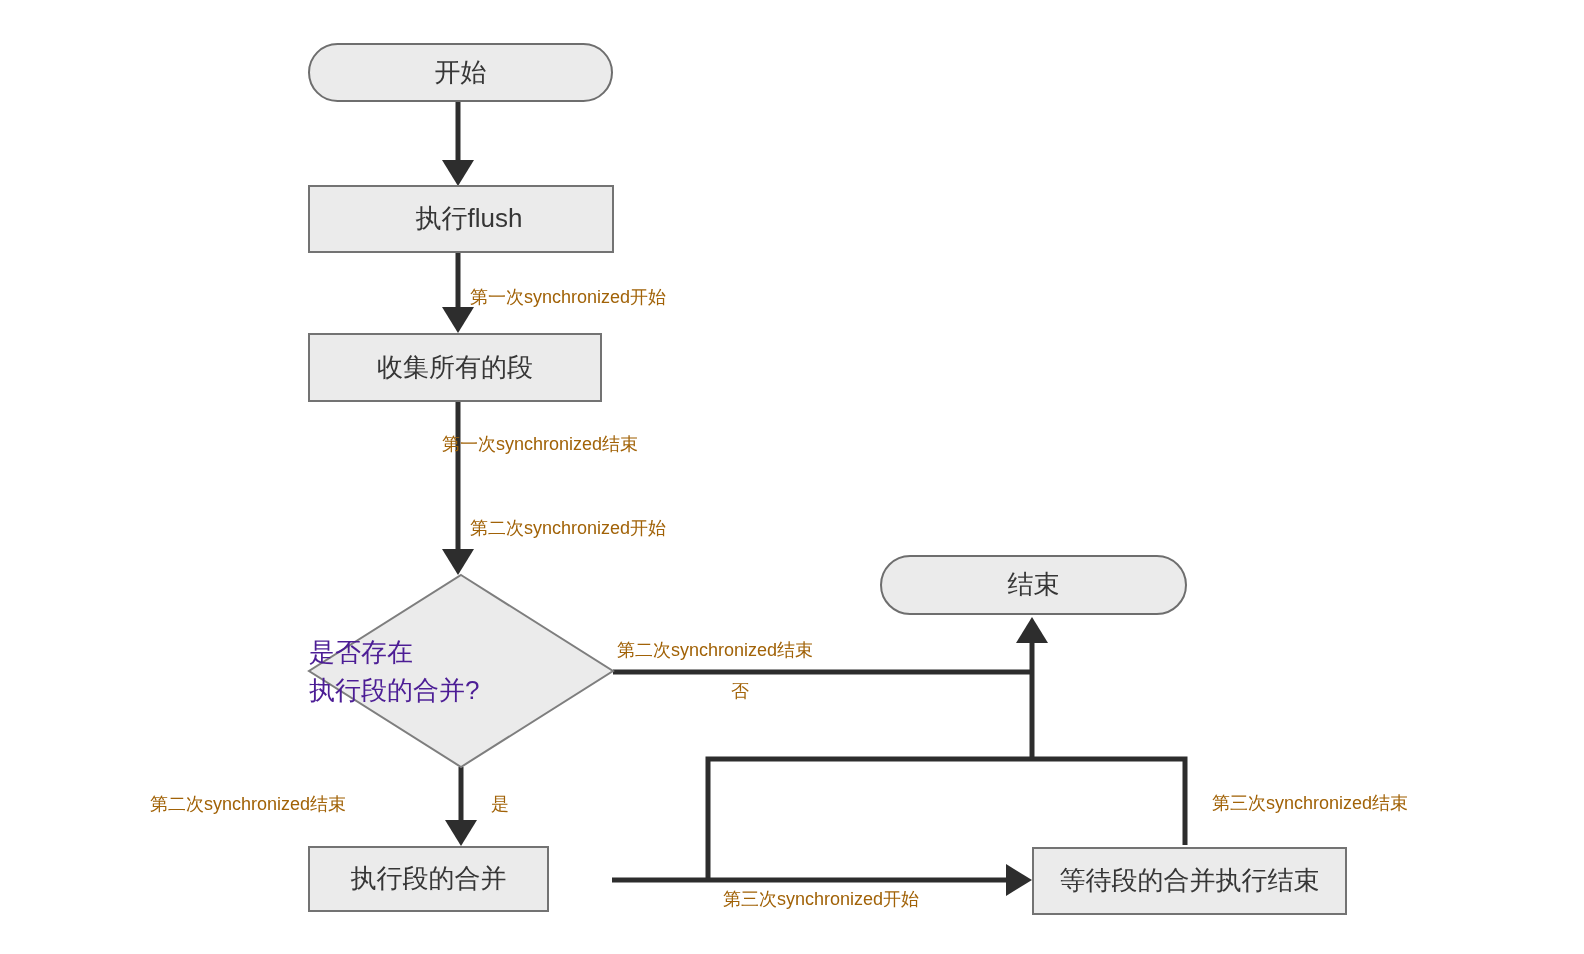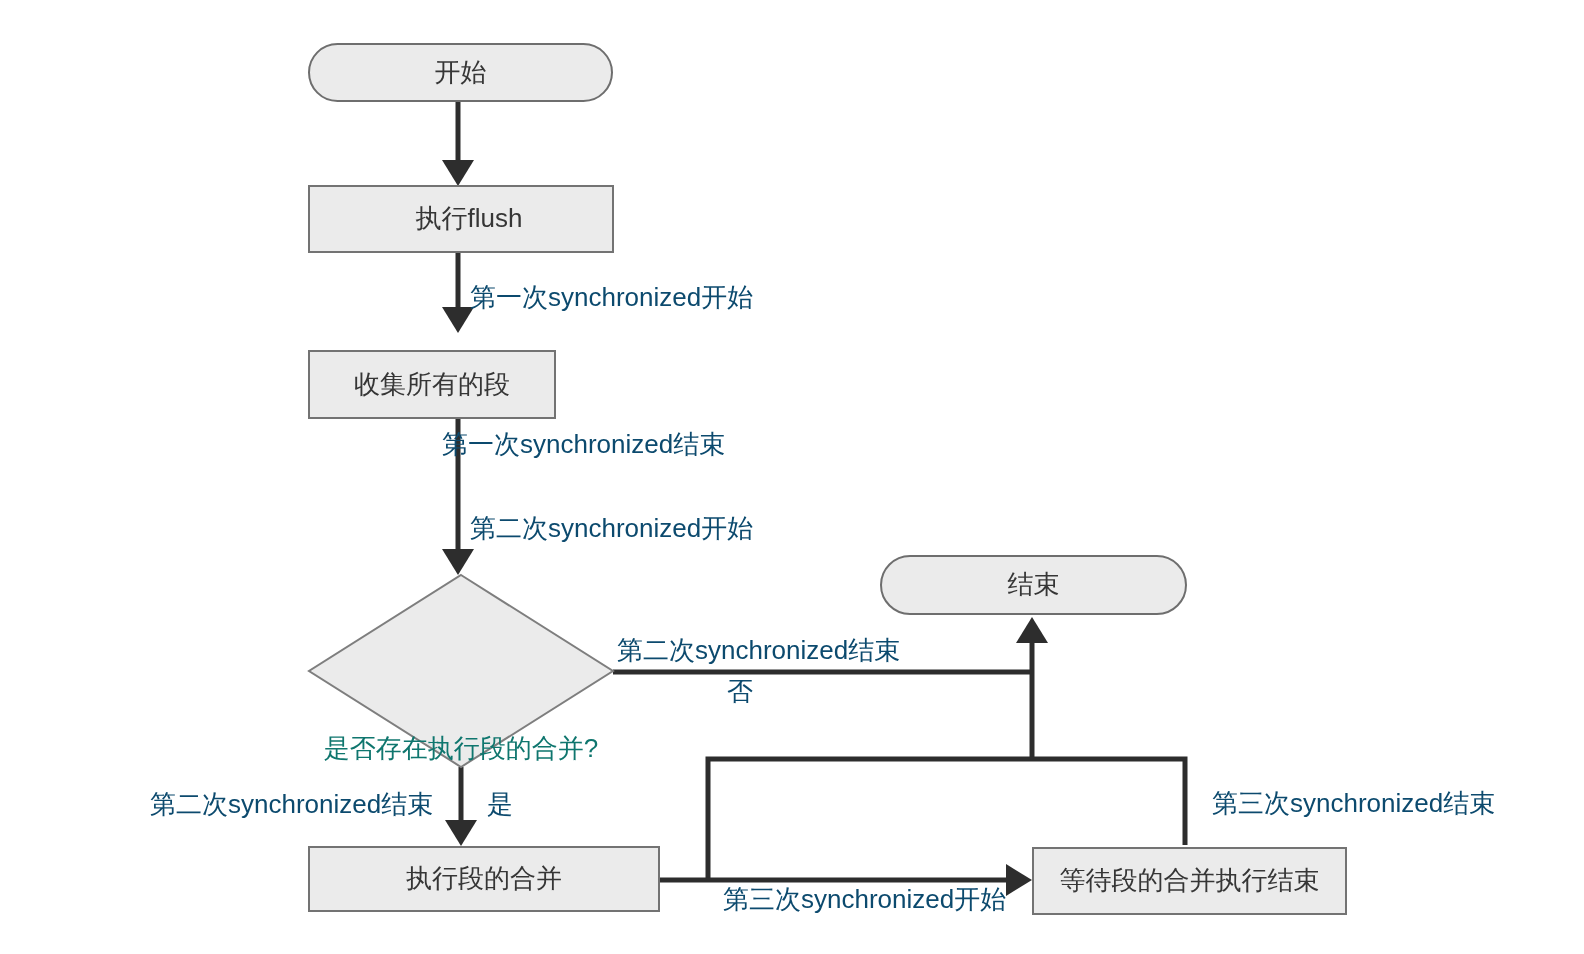--- a/index.html
+++ b/index.html
@@ -28,34 +28,35 @@
     color: #363636;
     font-size: 26px;
     line-height: 1.2;
     white-space: nowrap;
   }
   .terminator { border-radius: 30px; border-color: #6e6e6e; }
 
   .diamond-text {
     position: absolute;
     display: flex;
-    align-items: flex-end;
+    flex-direction: column;
+    align-items: flex-start;
     justify-content: center;
     background: transparent;
     border: none;
     text-align: center;
-    color: #0f766e;
+    color: #4c1d95;
     font-size: 26px;
     line-height: 38px;
   }
 
   .edge-label {
     position: absolute;
-    color: #0c4a6e;
-    font-size: 26px;
+    color: #a16207;
+    font-size: 18px;
     white-space: nowrap;
     transform: translateY(-50%);
   }
   .edge-label.centered { transform: translate(-50%, -50%); }
 </style>
 </head>
 <body>
 
 <div class="canvas">
 
@@ -86,30 +87,30 @@
   </svg>
 
   <div class="node terminator" style="left:308px; top:43px; width:305px; height:59px;">
     <span>开始</span>
   </div>
 
   <div class="node" style="left:308px; top:185px; width:306px; height:68px;padding-left:16px;">
     <span>执行flush</span>
   </div>
 
-  <div class="node" style="left:308px; top:333px; width:248px; height:69px;margin-top:17px;">
+  <div class="node" style="left:308px; top:333px; width:294px; height:69px;">
     <span>收集所有的段</span>
   </div>
 
   <div class="diamond-text" style="left:309px; top:575px; width:304px; height:192px;">
     <span>是否存在</span>
     <span>执行段的合并?</span>
   </div>
 
-  <div class="node" style="left:308px; top:846px; width:352px; height:66px;justify-content:center;">
+  <div class="node" style="left:308px; top:846px; width:241px; height:66px;justify-content:center;">
     <span>执行段的合并</span>
   </div>
 
   <div class="node" style="left:1032px; top:847px; width:315px; height:68px;">
     <span>等待段的合并执行结束</span>
   </div>
 
   <div class="node terminator" style="left:880px; top:555px; width:307px; height:60px;">
     <span>结束</span>
   </div>

